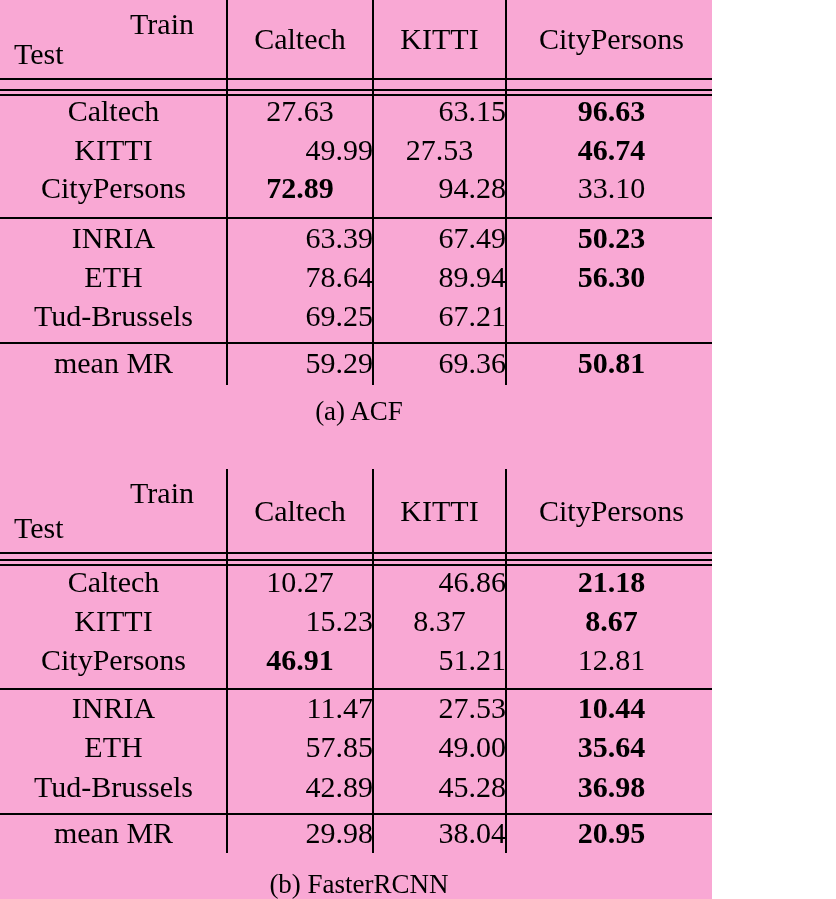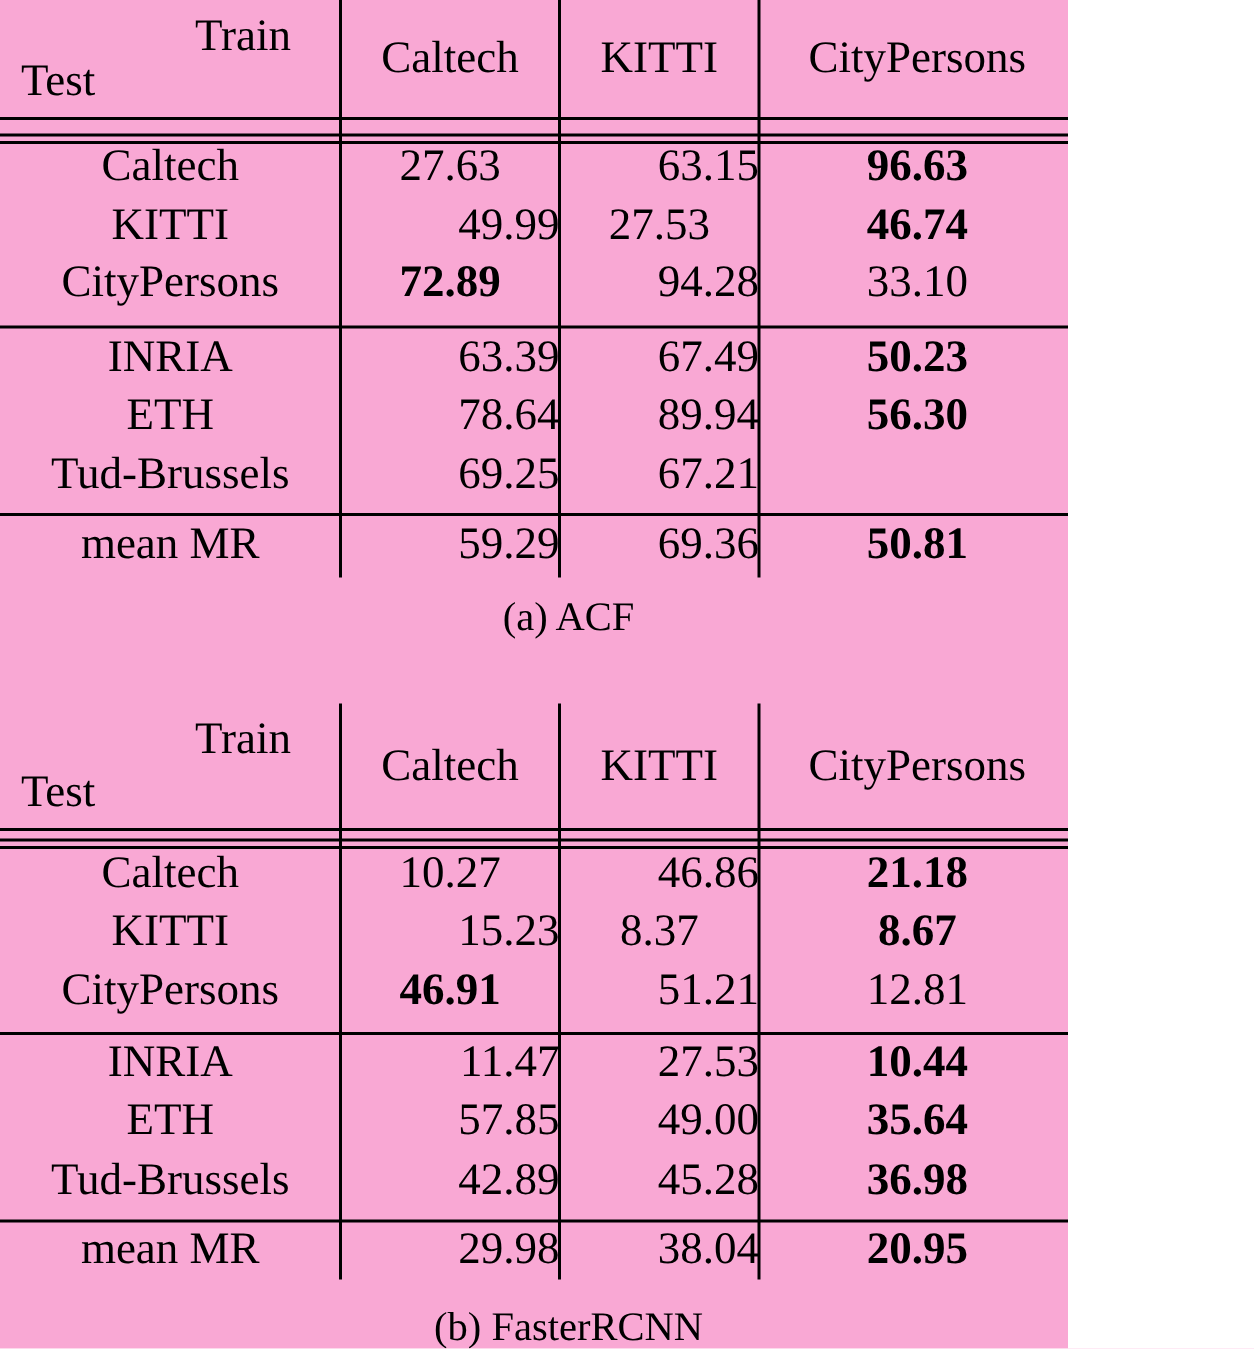--- a/index.html
+++ b/index.html
@@ -26,21 +26,21 @@
   .hdr-row-b { height: 83px; line-height: 83px; }
   .cell { overflow: visible; }
   .corner { position: relative; }
   .corner .train { position: absolute; top: 7px; right: 33px; line-height: 34px; }
   .corner .test  { position: absolute; bottom: 7px; left: 14px; line-height: 34px; margin-top: 24px; }
   .s-italic { }
   .s-bold { font-weight: 700; }
   .s-normal { font-style: normal; font-weight: 400; text-align: right; }
   .caption {
     position: absolute; left: 0; width: 718px;
-    text-align: center; font-size: 27px; line-height: 28px; margin-left: 20px;
+    text-align: center; font-size: 27px; line-height: 28px;
   }
   .frag { position: absolute; background: #000; }
 </style>
 </head>
 <body>
 
 <div class="page">
 
   <div class="vline" style="left:226px; top:0; height:385px;"></div>
   <div class="vline" style="left:372px; top:0; height:385px;"></div>

